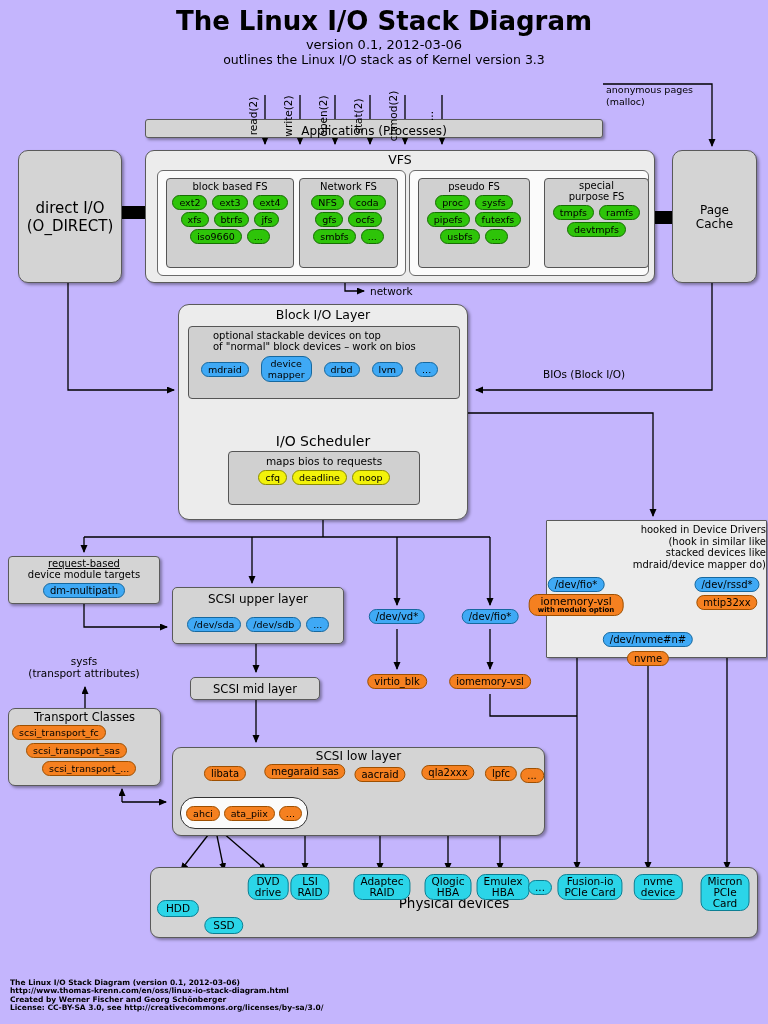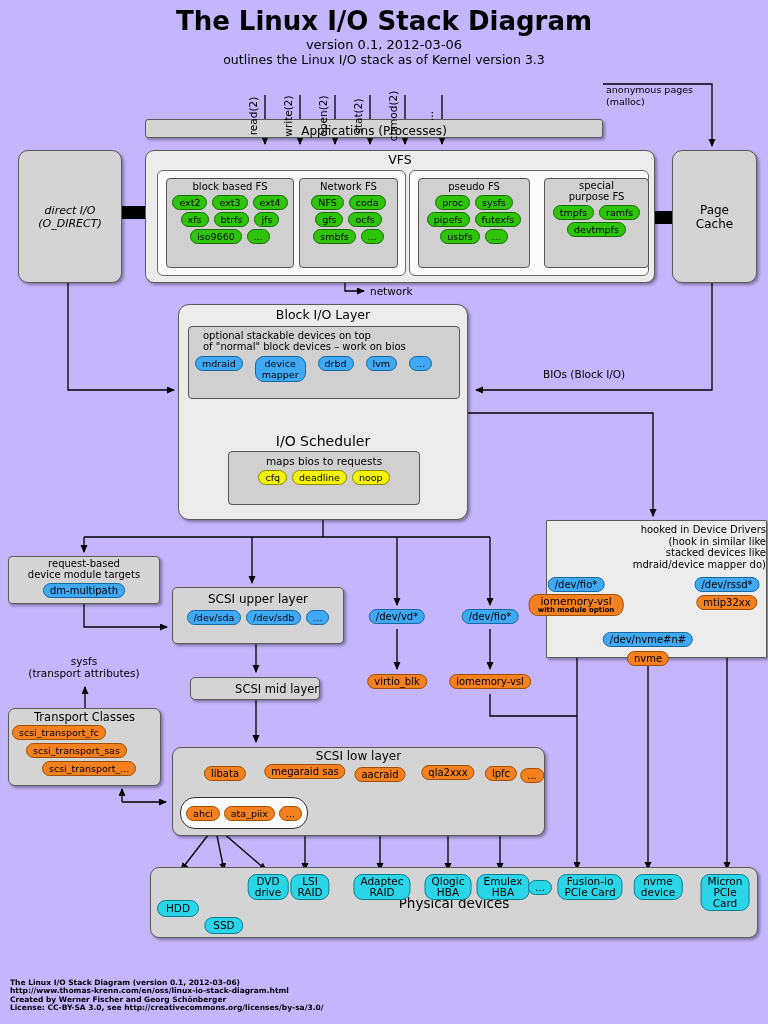--- a/index.html
+++ b/index.html
@@ -110,21 +110,21 @@
 (malloc)</div>
 
   <span class="syscall-label" style="left:213px;top:110px;">read(2)</span>
   <span class="syscall-label" style="left:248px;top:110px;">write(2)</span>
   <span class="syscall-label" style="left:283px;top:110px;">open(2)</span>
   <span class="syscall-label" style="left:318px;top:110px;">stat(2)</span>
   <span class="syscall-label" style="left:353px;top:110px;">chmod(2)</span>
   <span class="syscall-label" style="left:389px;top:110px;">...</span>
 
   <div class="box ctr" style="left:18px;top:150px;width:104px;height:133px;border-radius:10px;display:flex;align-items:center;justify-content:center;">
-    <span class="pre" style="font-size:11px;font-style:italic;">direct I/O
+    <span class="pre" style="font-size:15px;">direct I/O
 (O_DIRECT)</span>
   </div>
   <div class="box ctr" style="left:672px;top:150px;width:85px;height:133px;border-radius:10px;display:flex;align-items:center;justify-content:center;">
     <span class="pre" style="font-size:12px;">Page
 Cache</span>
   </div>
   <div class="abs" style="left:122px;top:206px;width:23px;height:13px;background:#000;"></div>
   <div class="abs" style="left:654px;top:211px;width:18px;height:13px;background:#000;"></div>
 
   <div class="box container" style="left:145px;top:150px;width:510px;height:133px;border-radius:9px;">
@@ -196,23 +196,23 @@
       </div>
   </div>
 
   <div class="abs" style="left:370px;top:285px;font-size:10.5px;">network</div>
 
   <div class="box container" style="left:178px;top:304px;width:290px;height:216px;border-radius:11px;">
     <div class="ctr" style="font-size:12.5px;margin-top:2px;">Block I/O Layer</div>
   </div>
 
   <div class="abs innerbox" style="left:188px;top:326px;width:270px;height:71px;">
-    <div class="pre" style="font-size:10px;line-height:11px;margin:3px 0 0 14px;">optional stackable devices on top
+    <div class="pre" style="font-size:10px;line-height:11px;margin:3px 0 0 24px;">optional stackable devices on top
 of "normal" block devices – work on bios</div>
-    <div class="pill-row" style="justify-content:flex-start;margin-left:6px;margin-top:4px;align-items:flex-start;gap:12px;">
+    <div class="pill-row" style="justify-content:flex-start;margin-left:12px;margin-top:4px;align-items:center;gap:12px;">
         <span class="pill blue">mdraid</span>
         <span class="pill blue">device
 mapper</span>
         <span class="pill blue">drbd</span>
         <span class="pill blue">lvm</span>
         <span class="pill blue">...</span>
       </div>
   </div>
 
   <div class="abs ctr" style="left:178px;top:433px;width:290px;font-size:14px;">I/O Scheduler</div>
@@ -234,34 +234,34 @@
 mdraid/device mapper do)</div>
   </div>
   <span class="pill blue cpill" style="left:576px;top:577px;font-size:10px;">/dev/fio*</span>
   <span class="pill orange cpill" style="left:576px;top:594px;padding:1px 8px;"><span style="display:block;font-size:10.5px;line-height:11px;">iomemory-vsl</span><span style="display:block;font-size:7px;line-height:7px;font-weight:bold;">with module option</span></span>
   <span class="pill blue cpill" style="left:727px;top:577px;font-size:10px;">/dev/rssd*</span>
   <span class="pill orange cpill" style="left:727px;top:595px;font-size:10px;">mtip32xx</span>
   <span class="pill blue cpill" style="left:648px;top:632px;font-size:10px;">/dev/nvme#n#</span>
   <span class="pill orange cpill" style="left:648px;top:651px;font-size:10px;">nvme</span>
 
   <div class="box ctr" style="left:8px;top:556px;width:152px;height:48px;border-radius:4px;">
-    <div style="font-size:10px;line-height:10.5px;margin-top:2px;">request-based</div>
+    <div style="font-size:10px;line-height:10.5px;margin-top:2px;text-decoration:underline;">request-based</div>
     <div style="font-size:10px;line-height:10.5px;">device module targets</div>
     <span class="pill blue" style="font-size:10px;">dm-multipath</span>
   </div>
 
   <div class="box ctr" style="left:172px;top:587px;width:172px;height:57px;border-radius:5px;">
     <div style="font-size:12px;margin-top:4px;">SCSI upper layer</div>
-    <div class="pill-row" style="margin-top:4px;">
+    <div class="pill-row" style="margin-top:11px;">
         <span class="pill blue">/dev/sda</span>
         <span class="pill blue">/dev/sdb</span>
         <span class="pill blue">...</span>
       </div>
   </div>
-  <div class="box ctr" style="left:190px;top:677px;width:130px;height:23px;border-radius:5px;text-align:right;">
+  <div class="box ctr" style="left:190px;top:677px;width:130px;height:23px;border-radius:5px;">
     <span style="font-size:11.5px;line-height:21px;">SCSI mid layer</span>
   </div>
 
   <span class="pill blue cpill" style="left:397px;top:609px;font-size:10px;">/dev/vd*</span>
   <span class="pill orange cpill" style="left:397px;top:674px;font-size:10px;">virtio_blk</span>
   <span class="pill blue cpill" style="left:490px;top:609px;font-size:10px;">/dev/fio*</span>
   <span class="pill orange cpill" style="left:490px;top:674px;font-size:10px;">iomemory-vsl</span>
 
   <div class="abs ctr pre" style="left:8px;top:655px;width:152px;font-size:10.5px;line-height:12px;">sysfs
 (transport attributes)</div>

